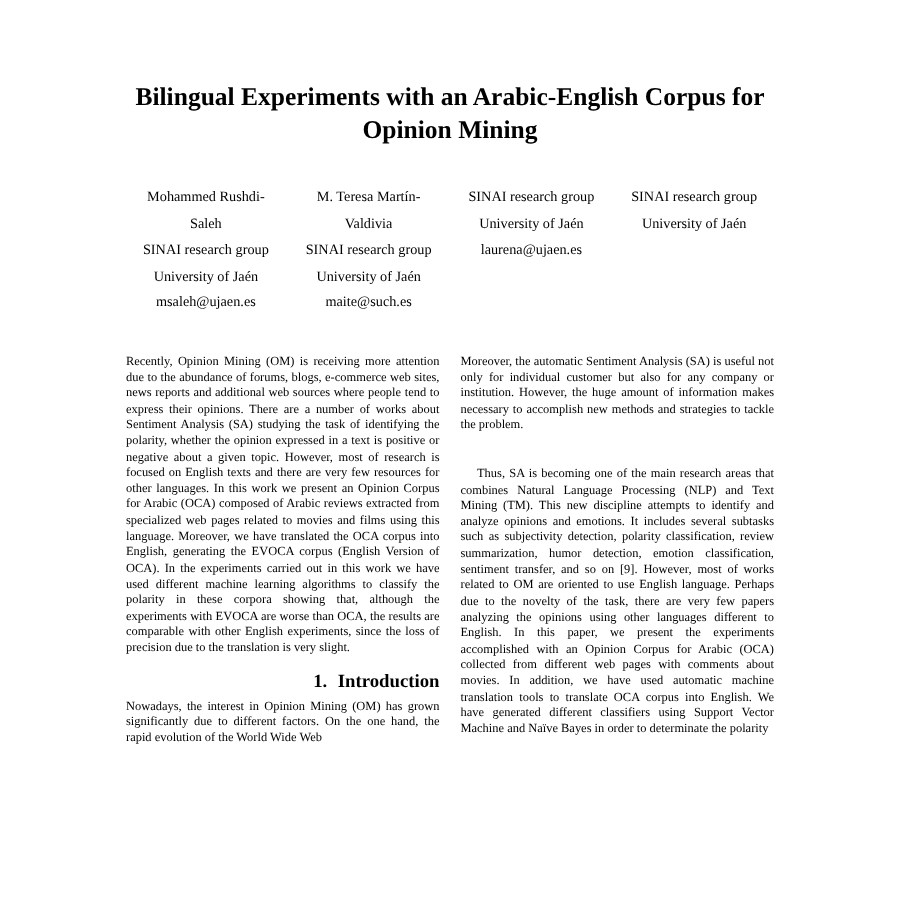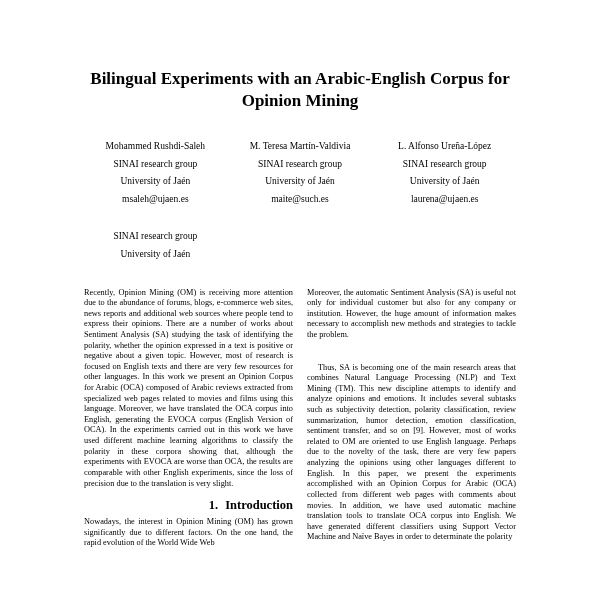--- a/index.html
+++ b/index.html
@@ -8,33 +8,33 @@
     height: 600px;
     background: #ffffff;
     color: #000000;
     font-family: "Liberation Serif", "DejaVu Serif", serif;
     overflow: hidden;
   }
   .page {
     box-sizing: border-box;
     width: 600px;
     height: 600px;
-    padding: 68px 84px 0 84px;
+    padding: 54px 84px 0 84px;
     background: #ffffff;
   }
   .title {
     margin: 0 auto 26px auto;
     text-align: center;
     font-weight: bold;
     font-size: 17px;
     line-height: 1.3;
   }
   .authors-grid {
     display: grid;
-    grid-template-columns: 1fr 1fr 1fr;
+    grid-template-columns: 1fr 1fr 1fr 1fr;
     row-gap: 20px;
     column-gap: 10px;
     text-align: center;
     margin: 0 4px 24px 4px;
   }
   .author { font-size: 9.5px; line-height: 1.85; }
   .author .a-name { }
   .columns {
     display: flex;
     gap: 14px;
@@ -83,21 +83,20 @@
     </div>
 
     <div class="author">
       <div class="a-name">M. Teresa Martín-Valdivia</div>
       <div>SINAI research group</div>
       <div>University of Jaén</div>
       <div>maite@such.es</div>
     </div>
 
     <div class="author">
-      <div class="a-name">L. Alfonso Ureña-López</div>
       <div>SINAI research group</div>
       <div>University of Jaén</div>
       <div>laurena@ujaen.es</div>
     </div>
 
     <div class="author">
       <div>SINAI research group</div>
       <div>University of Jaén</div>
     </div>
 

